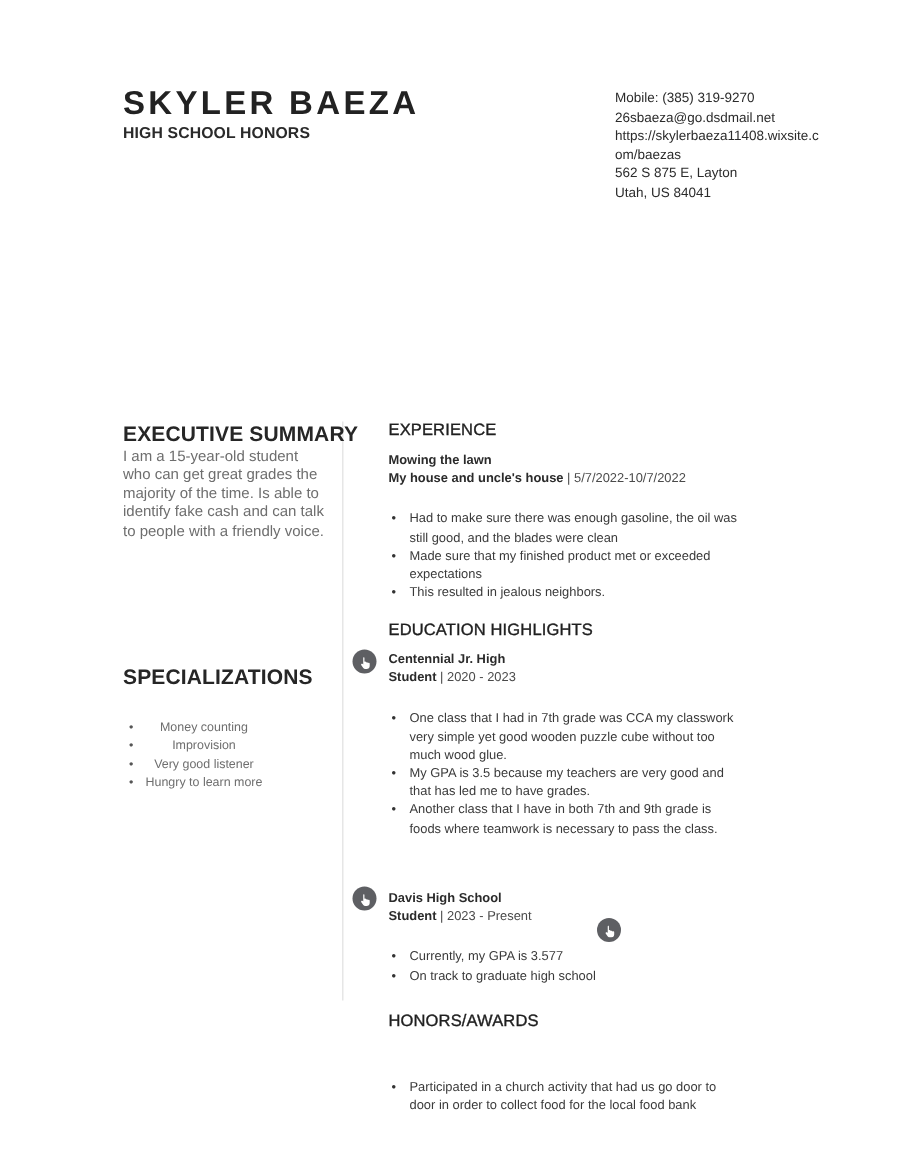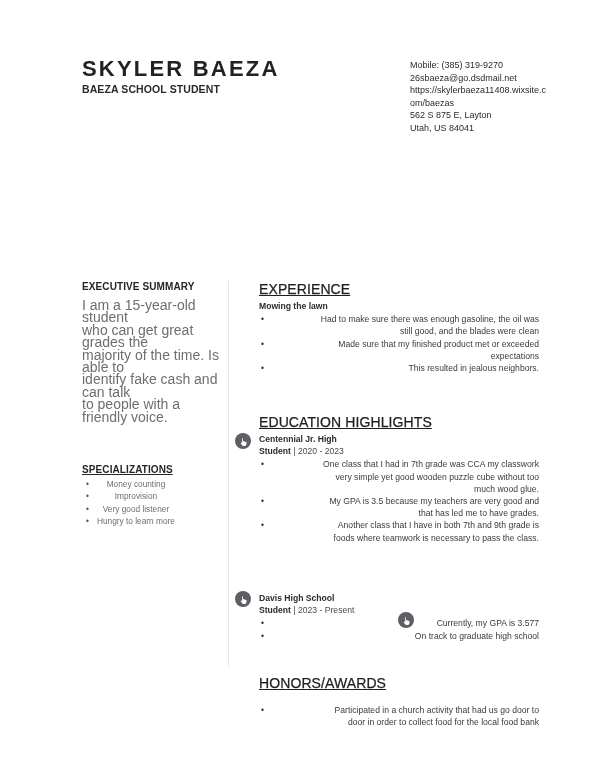--- a/index.html
+++ b/index.html
@@ -7,48 +7,48 @@
     body { position: relative; font-family: "Liberation Sans", "DejaVu Sans", sans-serif; color: #2b2b2b; }
 
     .name { position: absolute; left: 82px; top: 56px; font-size: 22px; letter-spacing: 2.2px; color: #222; font-weight: 700; }
     .role { position: absolute; left: 82px; top: 83px; font-size: 10.5px; font-weight: 700; color: #2a2a2a; letter-spacing: 0.1px; }
 
     .contact { position: absolute; left: 374px; top: 59px; width: 170px; font-size: 9px; line-height: 12.6px; color: #2b2b2b; }
     .contact div { white-space: nowrap; padding-left: 36px; }
 
     .divider { position: absolute; left: 228px; top: 281px; width: 1px; height: 386px; background: #e6e6e6; }
 
-    .sec-title { position: absolute; font-size: 10px; font-weight: 700; color: #262626; letter-spacing: 0.1px; }
-    .sec-title.right { font-weight: 400; color: #1f1f1f; font-size: 14px; text-decoration: underline; -webkit-text-stroke: 0.25px #1f1f1f; }
+    .sec-title { position: absolute; font-size: 14px; font-weight: 700; color: #262626; letter-spacing: 0.1px; }
+    .sec-title.right { font-weight: 400; color: #1f1f1f; font-size: 11px; -webkit-text-stroke: 0.25px #1f1f1f; }
 
-    .summary { position: absolute; left: 82px; top: 299px; width: 140px; font-size: 14px; line-height: 12.4px; color: #6e6e6e; }
+    .summary { position: absolute; left: 82px; top: 299px; width: 140px; font-size: 10px; line-height: 12.4px; color: #6e6e6e; }
 
     .spec-list { position: absolute; left: 86px; top: 478px; list-style: none; font-size: 8.3px; line-height: 12.4px; color: #6e6e6e; }
     .spec-list li { position: relative; padding-left: 11px; text-align: center; }
     .spec-list li::before { content: "•"; position: absolute; left: 0; top: 0; color: #555; }
 
     .block { position: absolute; left: 259px; width: 280px; }
     .item-title { font-size: 8.6px; font-weight: 700; color: #2b2b2b; line-height: 12.2px; }
     .item-sub { font-size: 8.6px; line-height: 12.2px; color: #2b2b2b; }
     .item-sub b { font-weight: 700; }
     .item-sub .sep { color: #444; }
     .item-sub .date { color: #4a4a4a; }
 
-    .bullets { list-style: none; font-size: 8.6px; line-height: 12.2px; color: #3a3a3a; margin-top: 1px; text-align: right; }
+    .bullets { list-style: none; font-size: 8.6px; line-height: 12.2px; color: #3a3a3a; margin-top: 15px; }
     .bullets li { position: relative; padding-left: 14px; margin-left: 0; }
     .bullets li::before { content: "•"; position: absolute; left: 2px; top: 0; color: #333; }
 
     .pin { position: absolute; width: 16px; height: 16px; border-radius: 50%; background: #5e5f63; display: flex; align-items: center; justify-content: center; }
     .pin svg { width: 9px; height: 9px; }
   </style>
 </head>
 <body>
 
 <div class="name">SKYLER BAEZA</div>
-<div class="role">BAEZA SCHOOL STUDENT</div>
+<div class="role">HIGH SCHOOL HONORS</div>
 
 <div class="contact">
   <div>Mobile: (385) 319-9270</div>
   <div>26sbaeza@go.dsdmail.net</div>
   <div>https://skylerbaeza11408.wixsite.c</div>
   <div>om/baezas</div>
   <div>562 S 875 E, Layton</div>
   <div>Utah, US 84041</div>
 </div>
 
@@ -56,31 +56,36 @@
 
 <div class="sec-title" style="left:82px; top:281px;">EXECUTIVE SUMMARY</div>
 <div class="summary">
   <div>I am a 15-year-old student</div>
   <div>who can get great grades the</div>
   <div>majority of the time. Is able to</div>
   <div>identify fake cash and can talk</div>
   <div>to people with a friendly voice.</div>
 </div>
 
-<div class="sec-title" style="left:82px; top:464px;text-decoration:underline;">SPECIALIZATIONS</div>
+<div class="sec-title" style="left:82px; top:443px;">SPECIALIZATIONS</div>
 <ul class="spec-list">
   <li>Money counting</li>
   <li>Improvision</li>
   <li>Very good listener</li>
   <li>Hungry to learn more</li>
 </ul>
 
 <div class="sec-title right" style="left:259px; top:281px;">EXPERIENCE</div>
 <div class="block" style="top:300px;">
   <div class="item-title">Mowing the lawn</div>
+  <div class="item-sub">
+    <b>My house and uncle's house</b>
+    <span class="sep">|</span>
+    <span class="date">5/7/2022-10/7/2022</span>
+  </div>
   <ul class="bullets">
     <li>
       <div>Had to make sure there was enough gasoline, the oil was</div>
       <div>still good, and the blades were clean</div>
     </li>
     <li>
       <div>Made sure that my finished product met or exceeded</div>
       <div>expectations</div>
     </li>
     <li>

